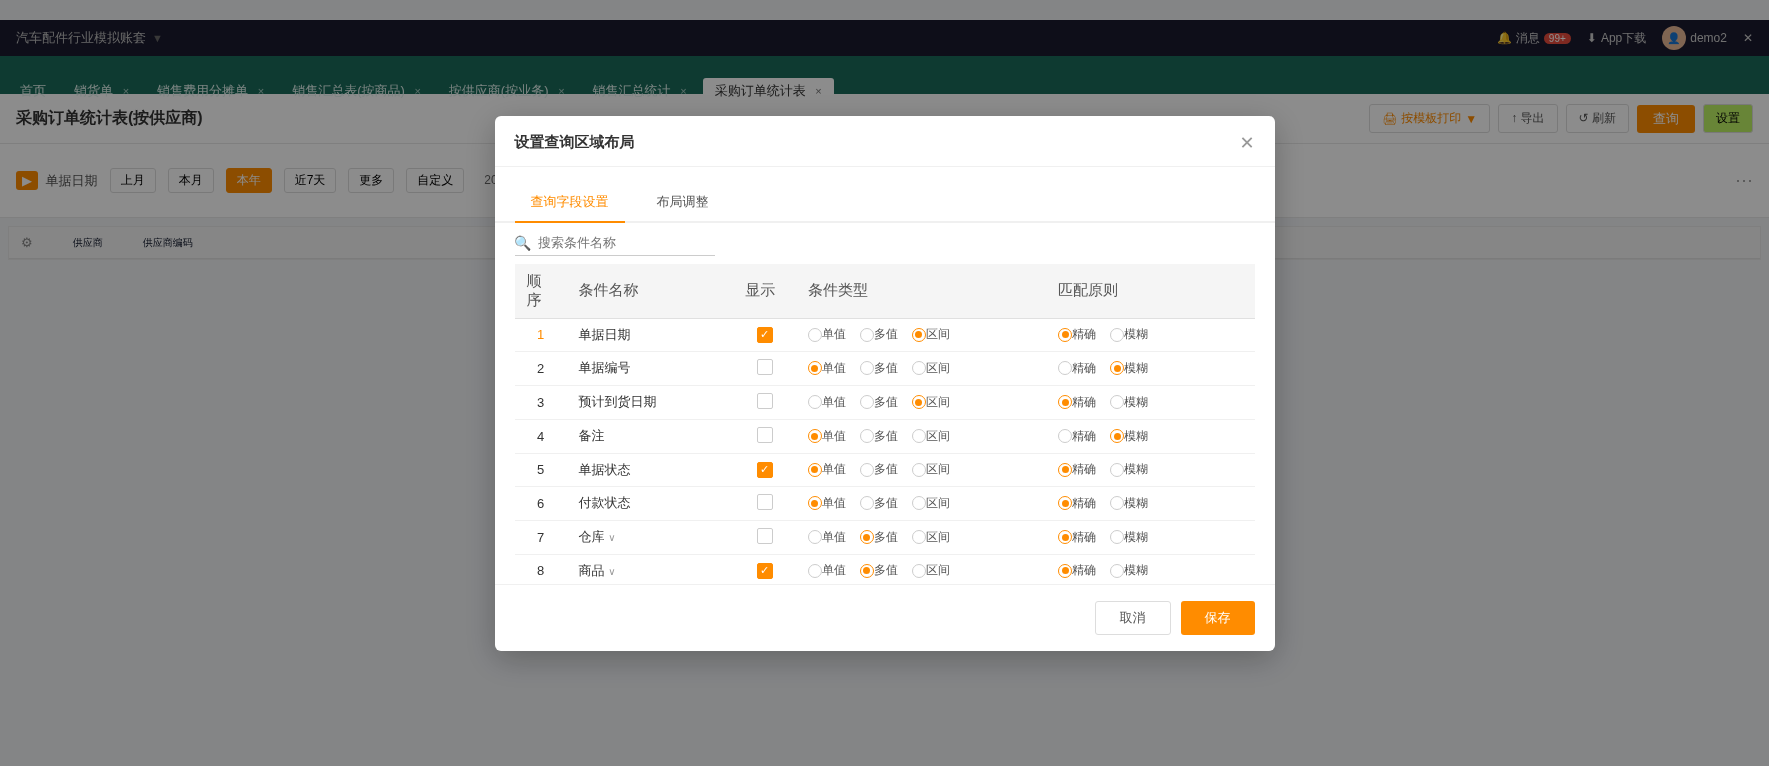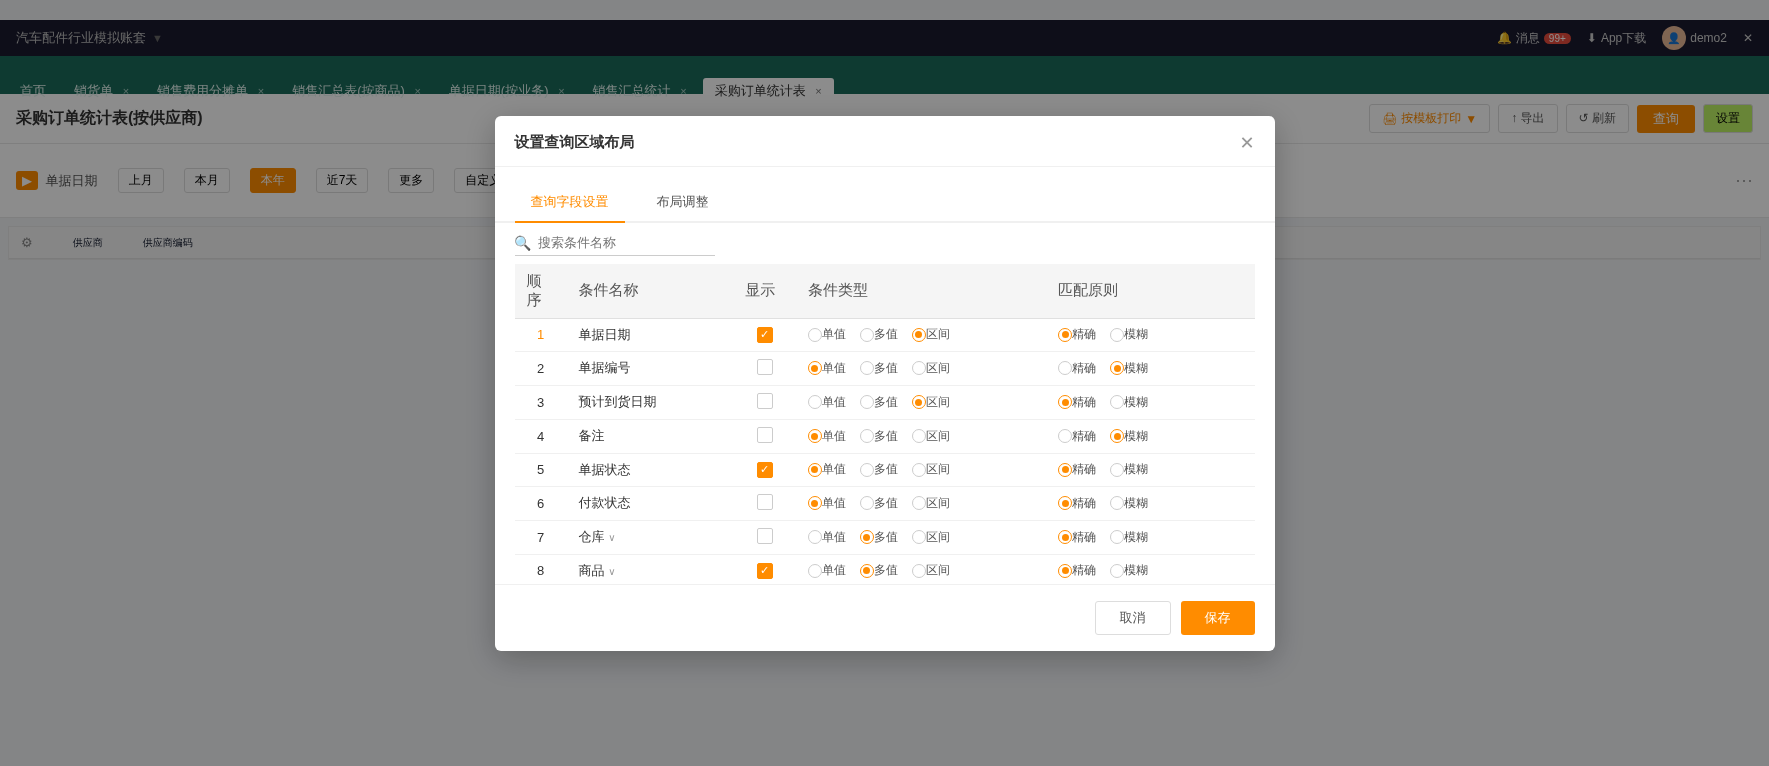--- a/index.html
+++ b/index.html
@@ -57,21 +57,21 @@
     .btn-refresh { background: #fff; border: 1px solid #ddd; padding: 5px 12px; border-radius: 3px; cursor: pointer; font-size: 12px; color: #555; }
     .btn-query { background: #ff8c00; color: #fff; border: none; padding: 5px 16px; border-radius: 3px; cursor: pointer; font-size: 13px; }
     .btn-set { background: #bef264; border: 1px solid #ddd; padding: 5px 12px; border-radius: 3px; cursor: pointer; font-size: 12px; }
 
     
     .filter-bar {
       background: #fff;
       padding: 24px 16px;
       display: flex;
       align-items: center;
-      gap: 20px;
+      gap: 12px;
       border-bottom: 1px solid #e8e8e8;
     }
     .filter-btn { background: #fff; border: 1px solid #ddd; padding: 3px 10px; border-radius: 3px; cursor: pointer; font-size: 12px; }
     .filter-btn.active { background: #ff8c00; color: #fff; border-color: #ff8c00; }
     .filter-date { font-size: 12px; color: #666; margin-left: 8px; }
 
     
     .table-area {
       background: #fff;
       margin: 8px;
@@ -274,21 +274,21 @@
   </div>
   <div class="tab-item">
     <span>销售费用分摊单</span>
     <span class="close-x">×</span>
   </div>
   <div class="tab-item">
     <span>销售汇总表(按商品)</span>
     <span class="close-x">×</span>
   </div>
   <div class="tab-item">
-    <span>单据日期(按业务)</span>
+    <span>按供应商(按业务)</span>
     <span class="close-x">×</span>
   </div>
   <div class="tab-item">
     <span>销售汇总统计</span>
     <span class="close-x">×</span>
   </div>
   <div class="tab-item active">
     <span>采购订单统计表</span>
     <span class="close-x">×</span>
   </div>

